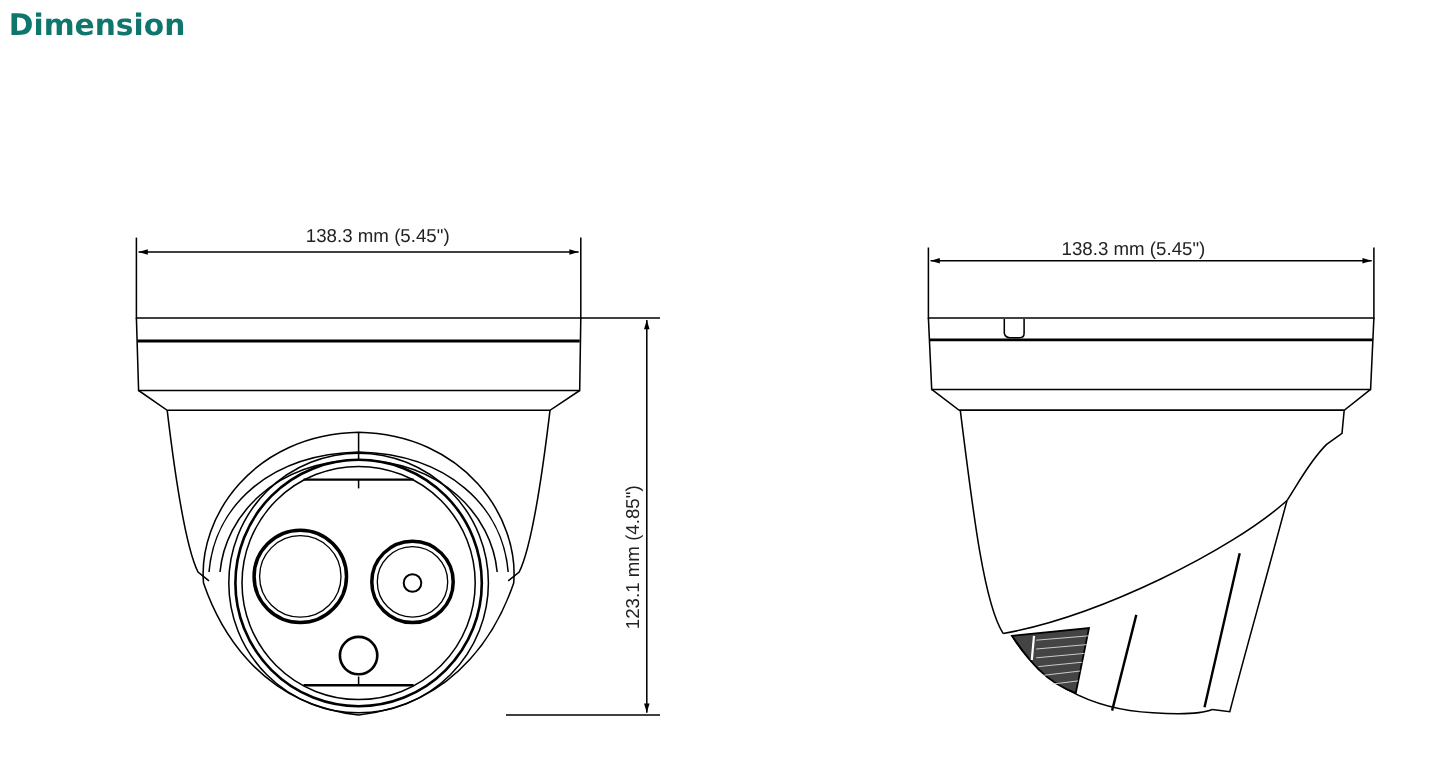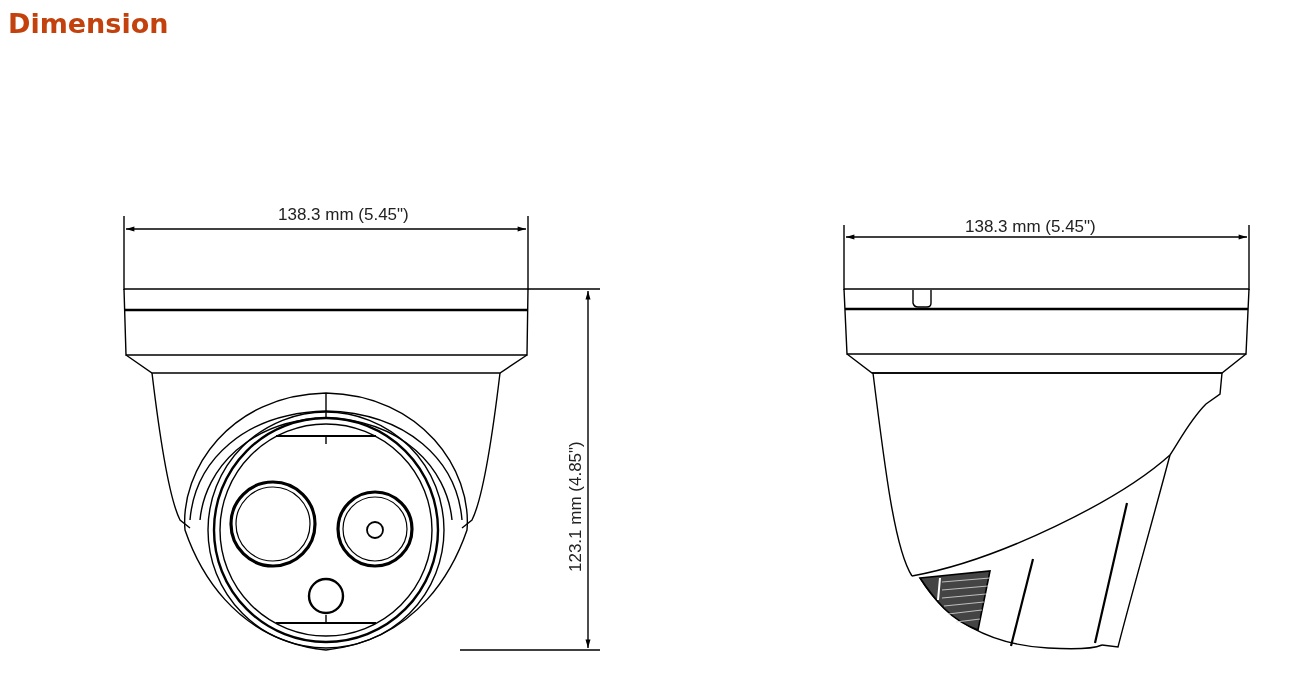--- a/index.html
+++ b/index.html
@@ -1,20 +1,20 @@
 <!DOCTYPE html>
 <html><head>
 <meta charset="utf-8">
 <style>
   html, body { margin: 0; padding: 0; background: #ffffff; }
   body { width: 1304px; height: 695px; position: relative; overflow: hidden; }
   .title {
     position: absolute; left: 8px; top: 8px;
     font-family: "DejaVu Sans", sans-serif; font-weight: bold;
-    font-size: 27px; color: #c2410c; letter-spacing: 0px;
+    font-size: 27px; color: #0f766e; letter-spacing: 0px;
   }
   svg.drawing { position: absolute; left: 0; top: 0; }
   .dim-text {
     font-family: "Liberation Sans", sans-serif; font-size: 17px; fill: #222;
   }
 </style>
 </head>
 <body>
 
 <div class="title">Dimension</div>

